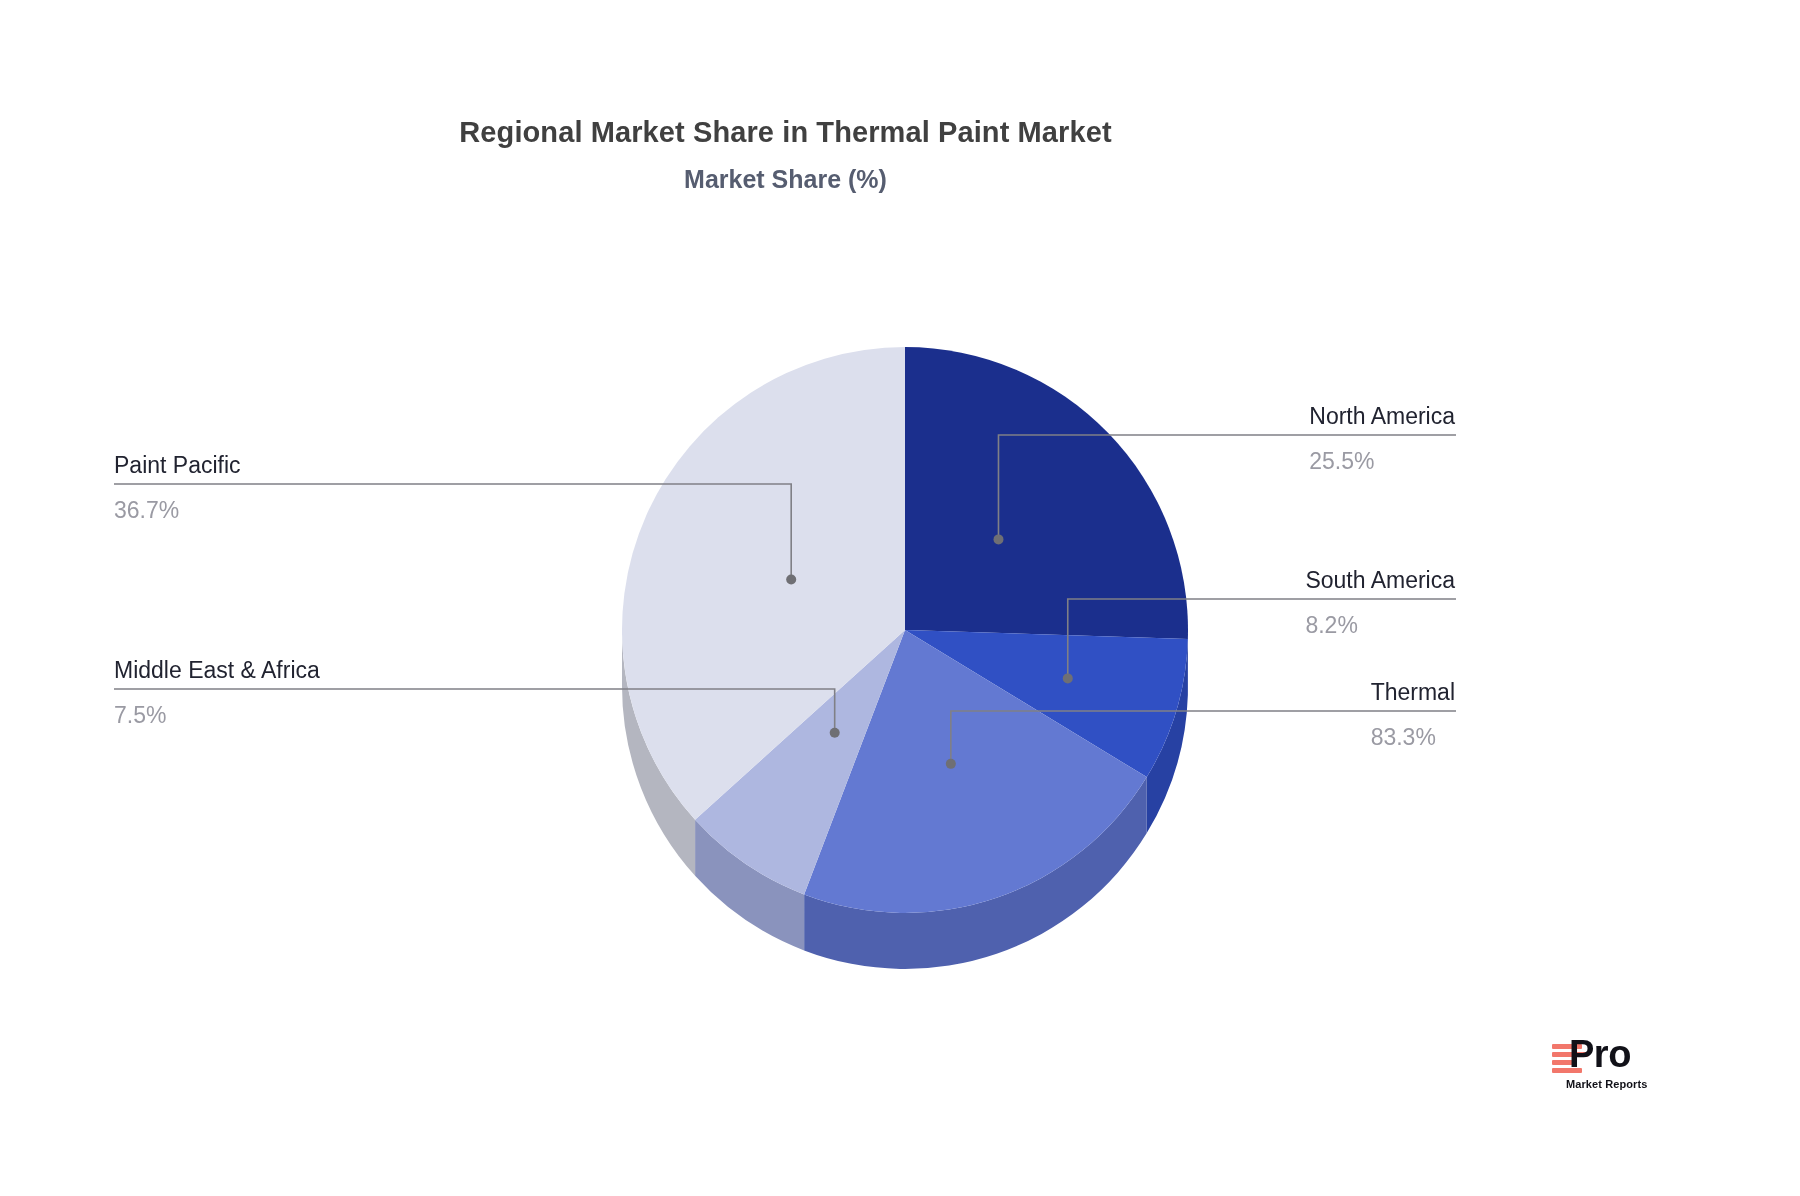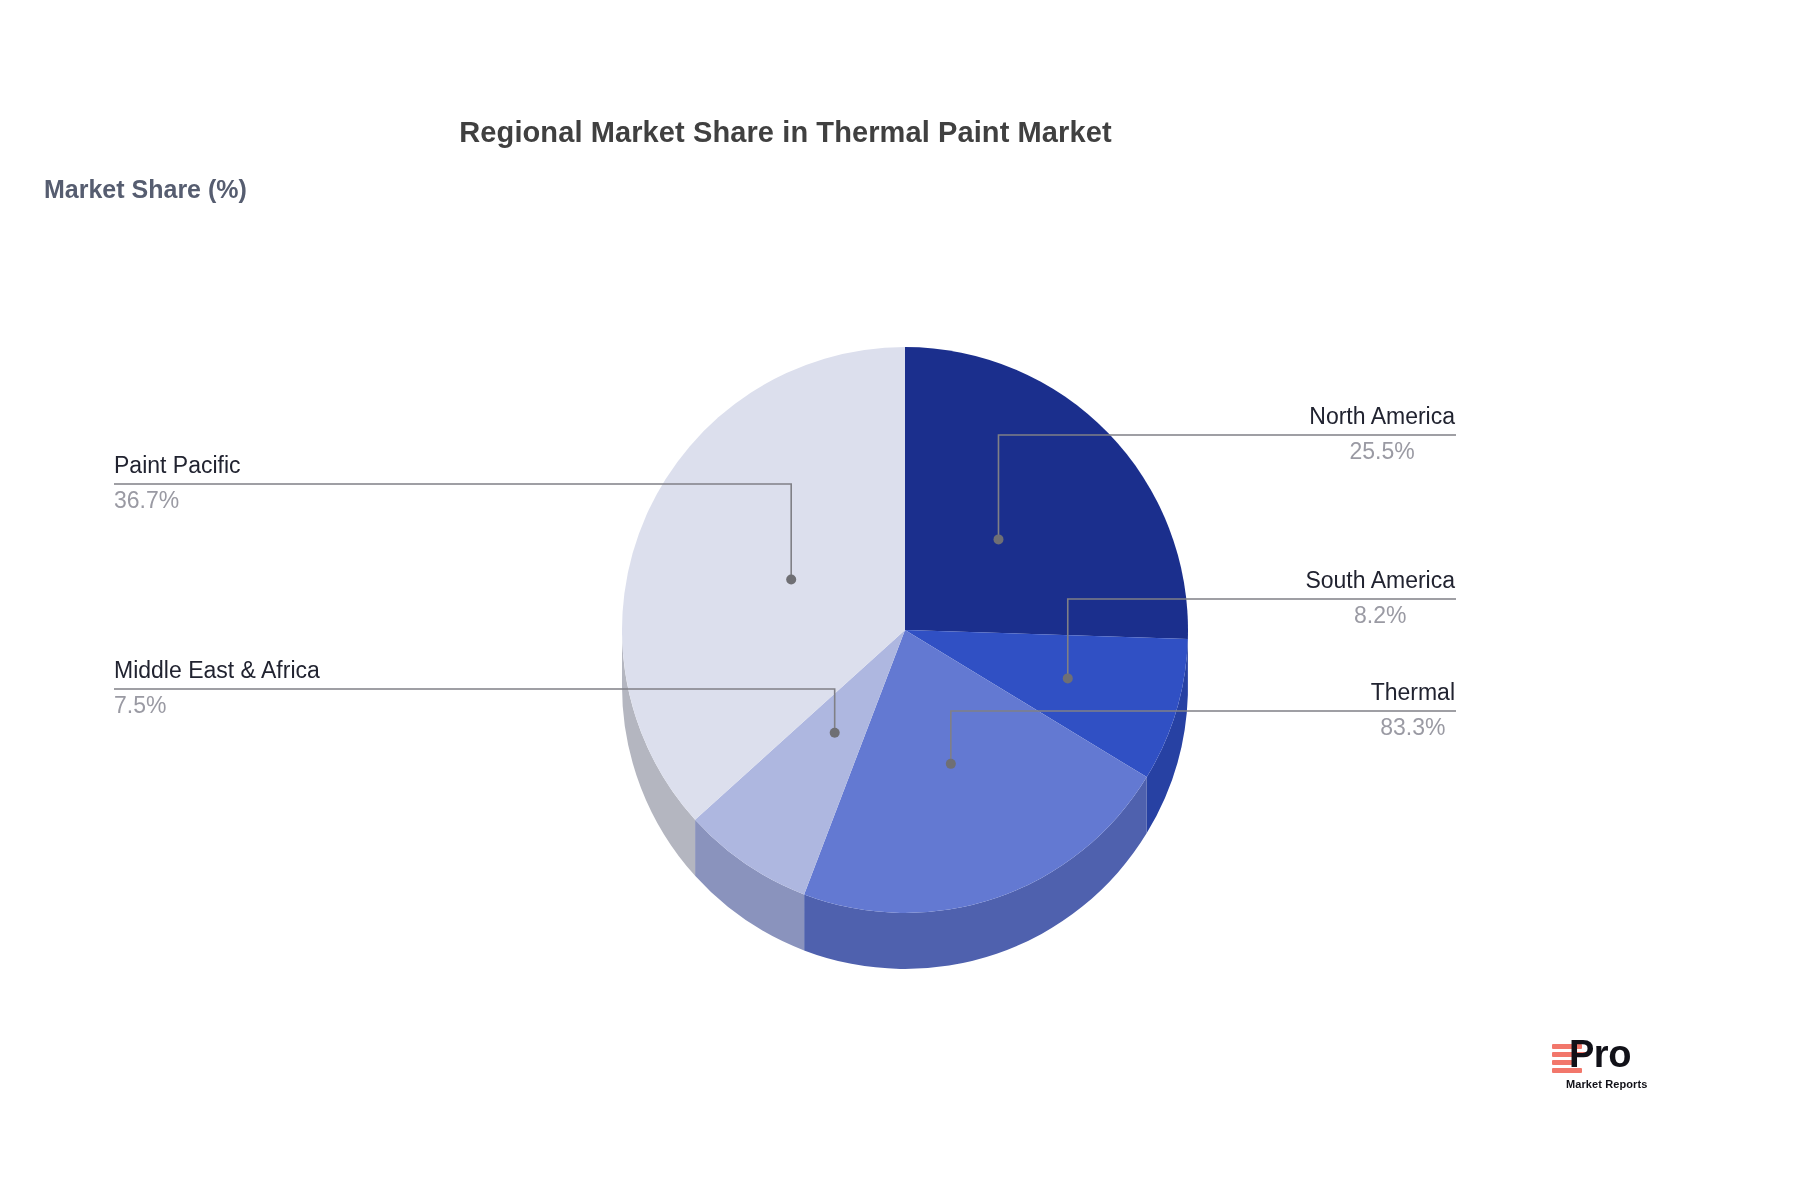--- a/index.html
+++ b/index.html
@@ -30,28 +30,27 @@
     text-align: center;
     font-size: 29px;
     font-weight: bold;
     color: #404040;
     letter-spacing: 0.1px;
     white-space: nowrap;
   }
   #chart-subtitle {
     position: absolute;
     left: 0;
-    top: 175px;
+    top: 165px;
     width: 1571px;
-    text-align: left;
+    text-align: center;
     font-size: 25px;
     font-weight: bold;
     color: #565d70;
     white-space: nowrap;
-    padding-left: 44px;
   }
   
   #plot {
     position: absolute;
     left: 0; top: 0;
     width: 1800px;
     height: 1196px;
   }
   
   .callout {
@@ -61,23 +60,23 @@
   }
   .callout .cat {
     font-size: 23px;
     color: #212330;
     display: block;
   }
   .callout .val {
     font-size: 23px;
     color: #9a9aa3;
     display: block;
-    margin-top: 12px;
-  }
-  .callout.right { text-align: center; }
+    margin-top: 22px;
+  }
+  .callout.right { text-align: left; }
   .callout.left  { text-align: left; }
 
   #cb-north-america { right: 345px; top: 405px; }
   #cb-south-america { right: 345px; top: 569px; }
   #cb-europe        { right: 345px; top: 681px; }
   #cb-asia-pacific  { left: 114px; top: 454px; }
   #cb-middle-east   { left: 114px; top: 659px; }
 
   
   #logo {

